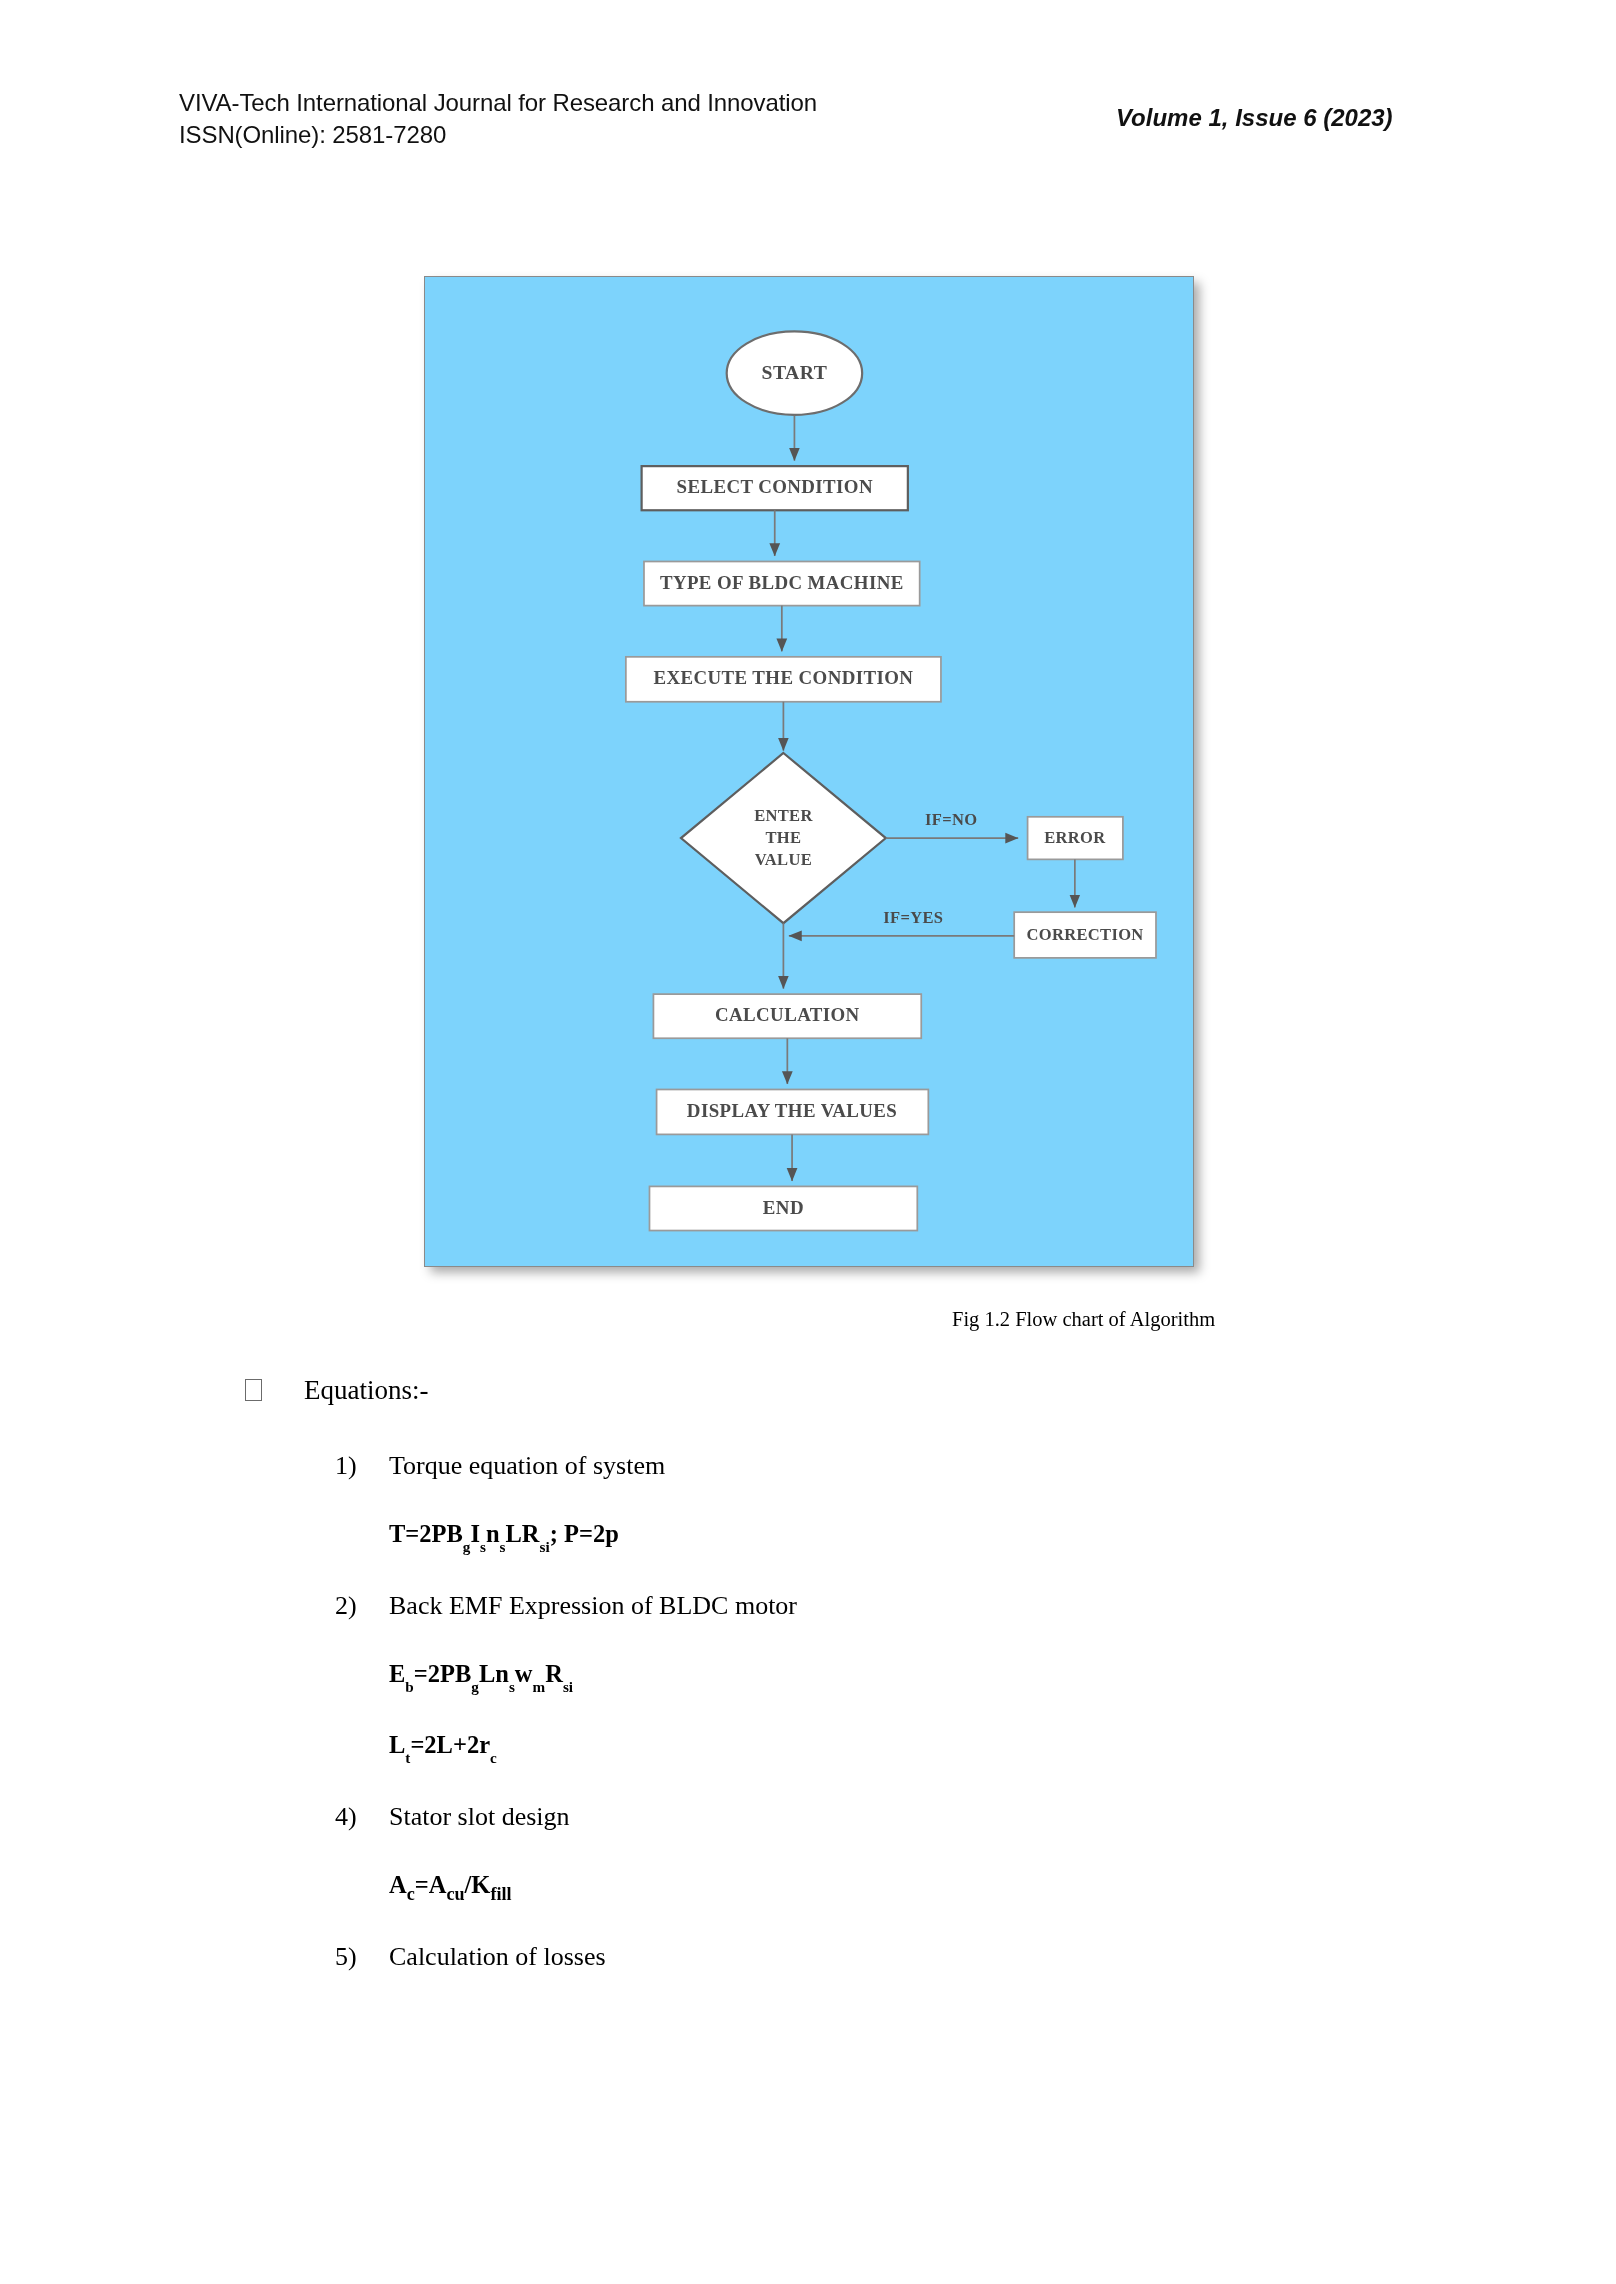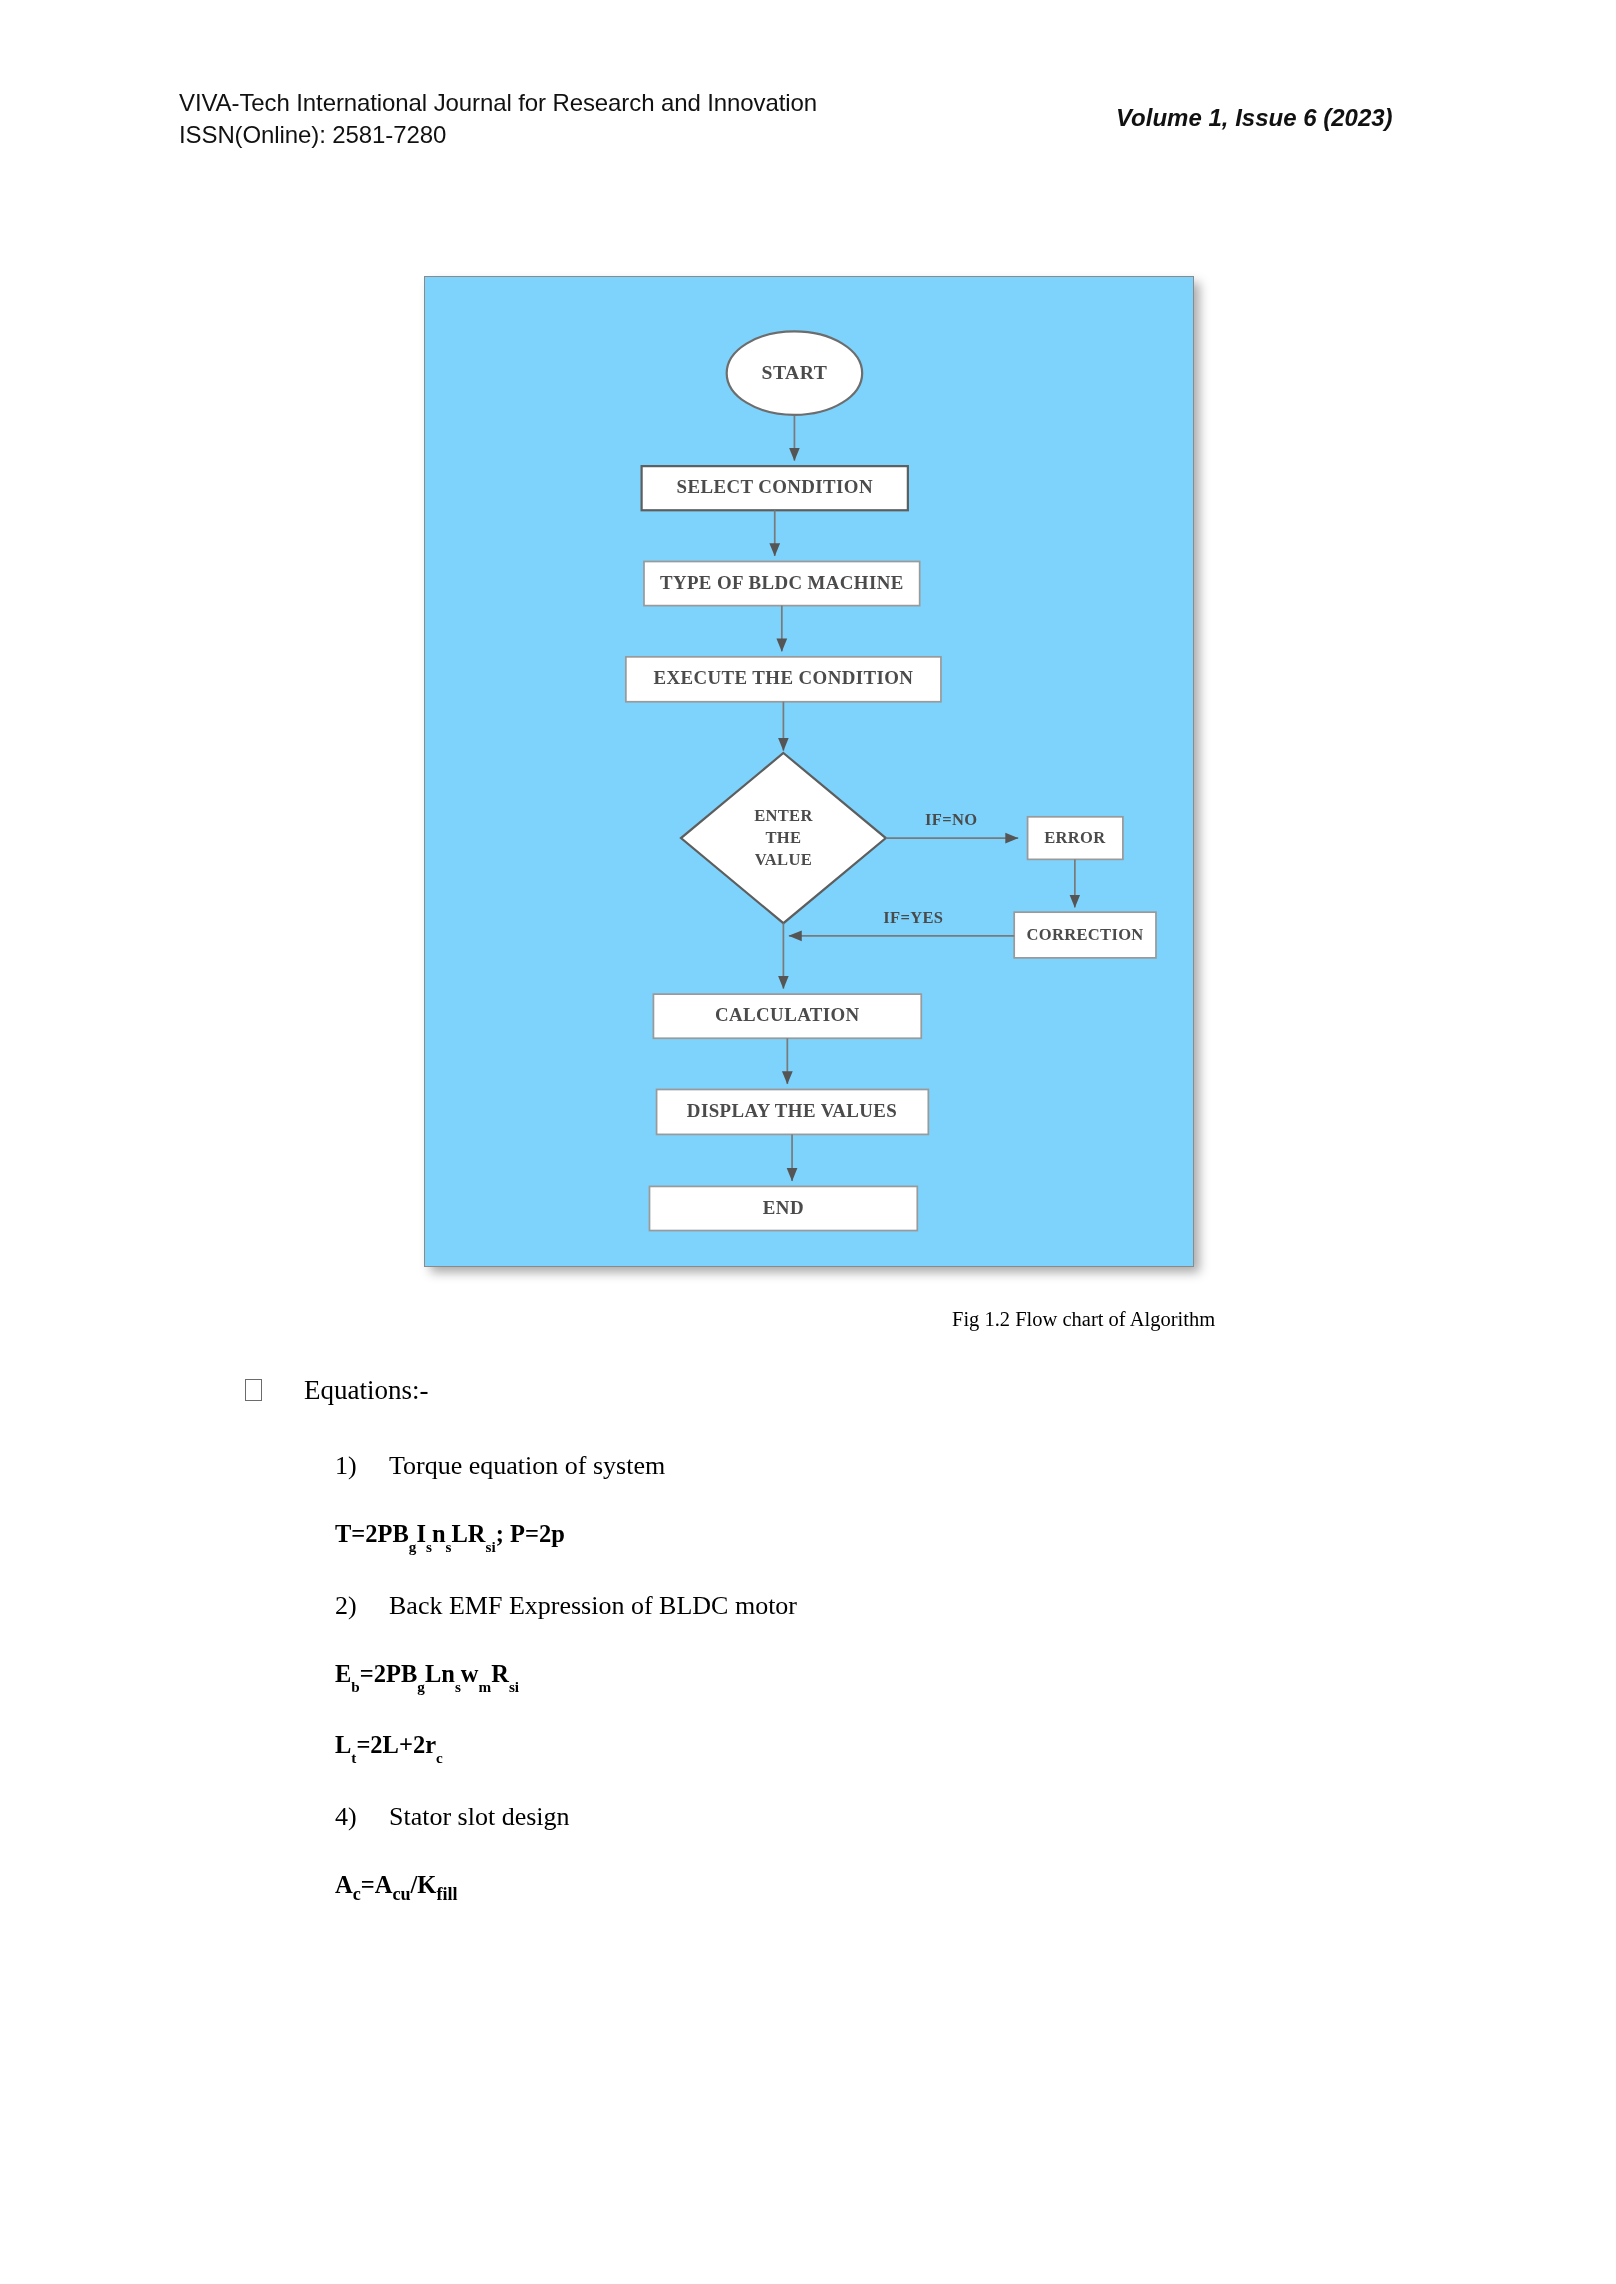--- a/index.html
+++ b/index.html
@@ -154,20 +154,21 @@
     white-space: nowrap;
   }
   .eq-num {
     display: inline-block;
     width: 54px;
     font-size: 26px;
   }
   .eq-title { font-size: 26px; }
   .eq-formula {
     display: block;
+    margin-left: 54px;
     font-size: 24.5px;
     font-weight: bold;
     line-height: 1;
     height: 71px;
     white-space: nowrap;
   }
   .eq-formula sub {
     font-size: 0.62em;
     position: relative;
     bottom: -0.28em;
@@ -274,15 +275,20 @@
     <span class="eq-formula">L<sub>t</sub>=2L+2r<sub>c</sub></span>
   </div>
 
   <div class="eq-item">
     <span class="eq-title-row">
       <span class="eq-num">4)</span><span class="eq-title">Stator slot design</span>
     </span>
     <span class="eq-formula flat">A<sub>c</sub>=A<sub>cu</sub>/K<sub>fill</sub></span>
   </div>
 
+  <div class="eq-item">
+    <span class="eq-title-row">
+      <span class="eq-num">5)</span><span class="eq-title">Calculation of losses</span>
+    </span>
+  </div>
 
 </div>
 
 
 </body></html>

